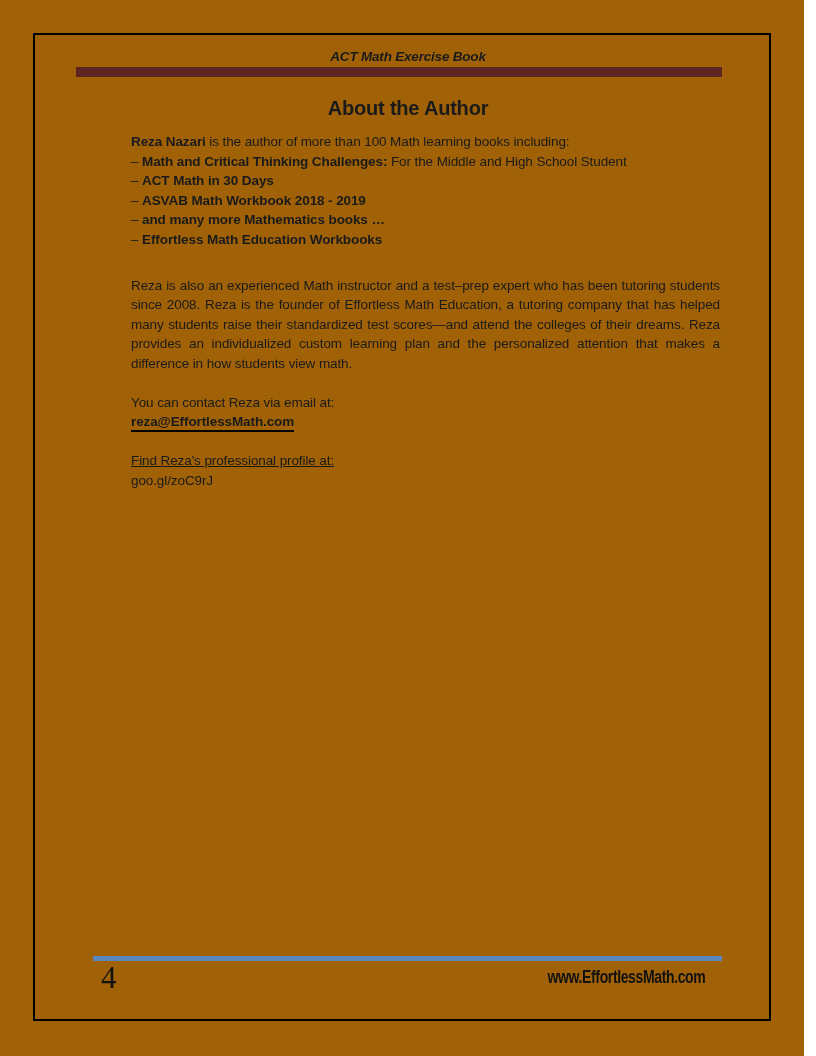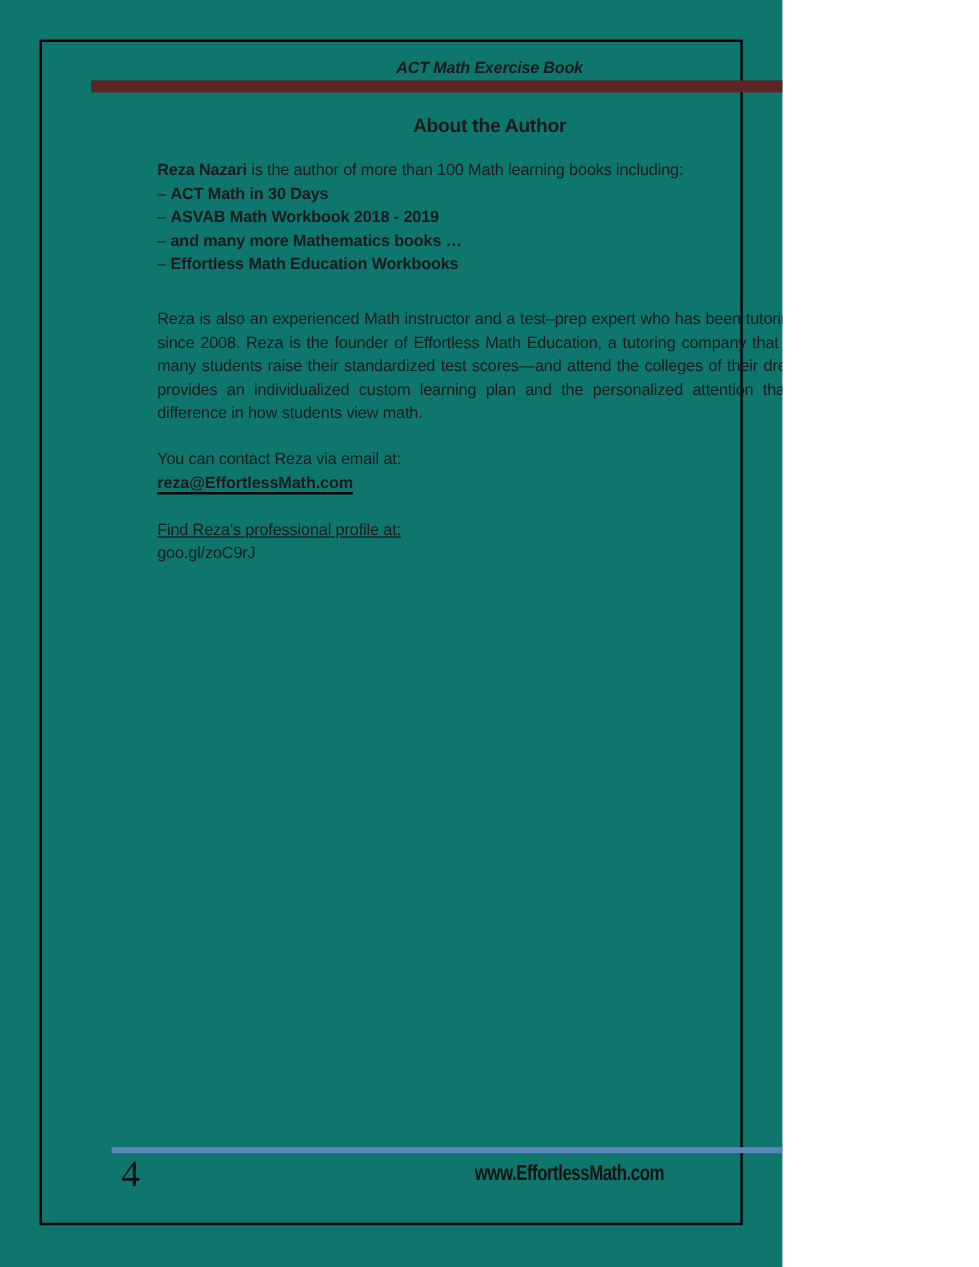--- a/index.html
+++ b/index.html
@@ -3,23 +3,23 @@
 <meta charset="utf-8">
 <style>
   * { margin: 0; padding: 0; box-sizing: border-box; }
   html, body { background: #ffffff; }
   body {
     font-family: "Liberation Sans", "DejaVu Sans", sans-serif;
     color: var(--text, #1a1a1a);
   }
   .page {
     position: relative;
-    width: 652px;
+    width: 804px;
     height: 1056px;
-    background: #0f766e;
+    background: #a16207;
     overflow: hidden;
   }
   .border-frame {
     position: absolute;
     left: 33px; top: 33px; right: 33px; bottom: 35px;
     border: 2px solid #000000;
     pointer-events: none;
   }
   .running-header {
     position: absolute;
@@ -33,21 +33,21 @@
   .header-bar {
     position: absolute;
     left: 76px; top: 67px;
     width: 646px; height: 10px;
     background: var(--header-bar, #5e2323);
   }
   .section-title {
     position: absolute;
     top: 97px; left: 0; width: 816px;
     text-align: center;
-    font-size: 16px;
+    font-size: 20px;
     font-weight: bold;
     letter-spacing: -0.2px;
   }
   .content {
     position: absolute;
     left: 95px; top: 132px;
     width: 625px;
     font-size: 13.5px;
     line-height: 19.6px;
     letter-spacing: -0.1px;
@@ -105,20 +105,21 @@
 
   <div class="header-bar"></div>
 
   <h1 class="section-title">About the Author</h1>
 
   <div class="content">
 
     <p class="intro"><span class="b">Reza Nazari</span><span> is the author of more than 100 Math learning books including:</span></p>
 
     <div class="book-list">
+      <p class="book-item"><span>– </span><span class="b">Math and Critical Thinking Challenges:</span><span> For the Middle and High School Student</span></p>
       <p class="book-item"><span>– </span><span class="b">ACT Math in 30 Days</span><span></span></p>
       <p class="book-item"><span>– </span><span class="b">ASVAB Math Workbook 2018 - 2019</span><span></span></p>
       <p class="book-item"><span>– </span><span class="b">and many more Mathematics books …</span><span></span></p>
       <p class="book-item"><span>– </span><span class="b">Effortless Math Education Workbooks</span><span></span></p>
     </div>
 
     <p class="bio">Reza is also an experienced Math instructor and a test–prep expert who has been tutoring students since 2008. Reza is the founder of Effortless Math Education, a tutoring company that has helped many students raise their standardized test scores—and attend the colleges of their dreams. Reza provides an individualized custom learning plan and the personalized attention that makes a difference in how students view math.</p>
 
     <p class="contact-label">You can contact Reza via email at:</p>
 

